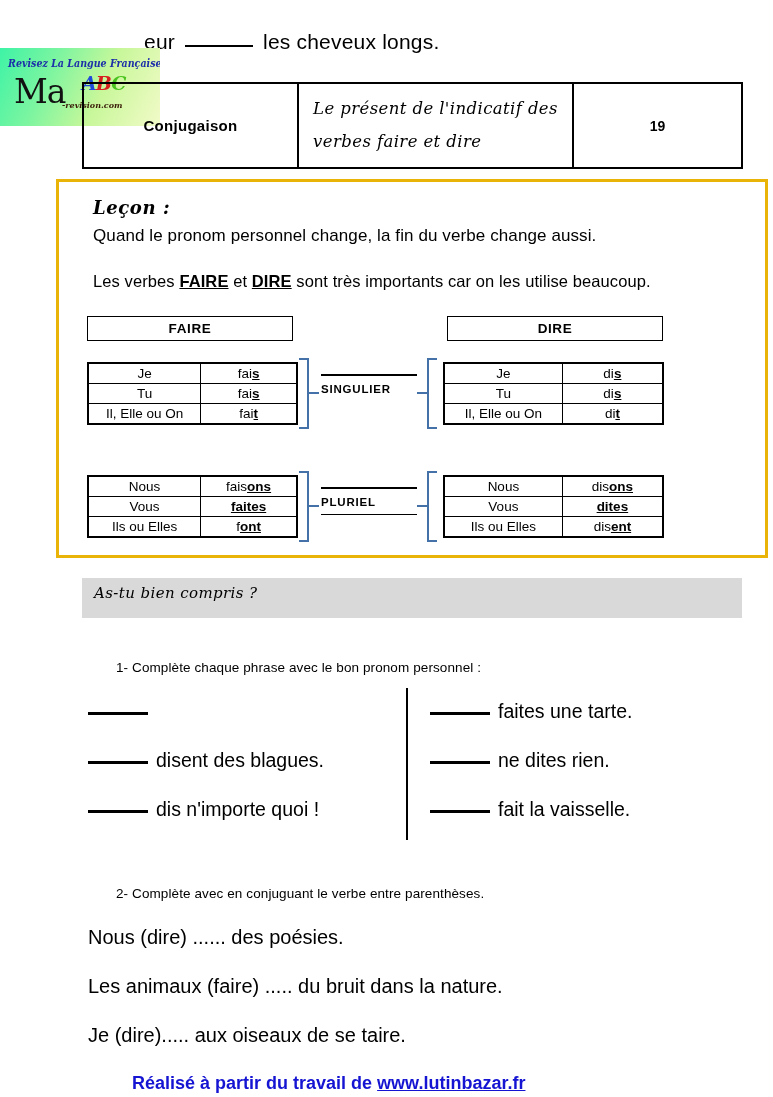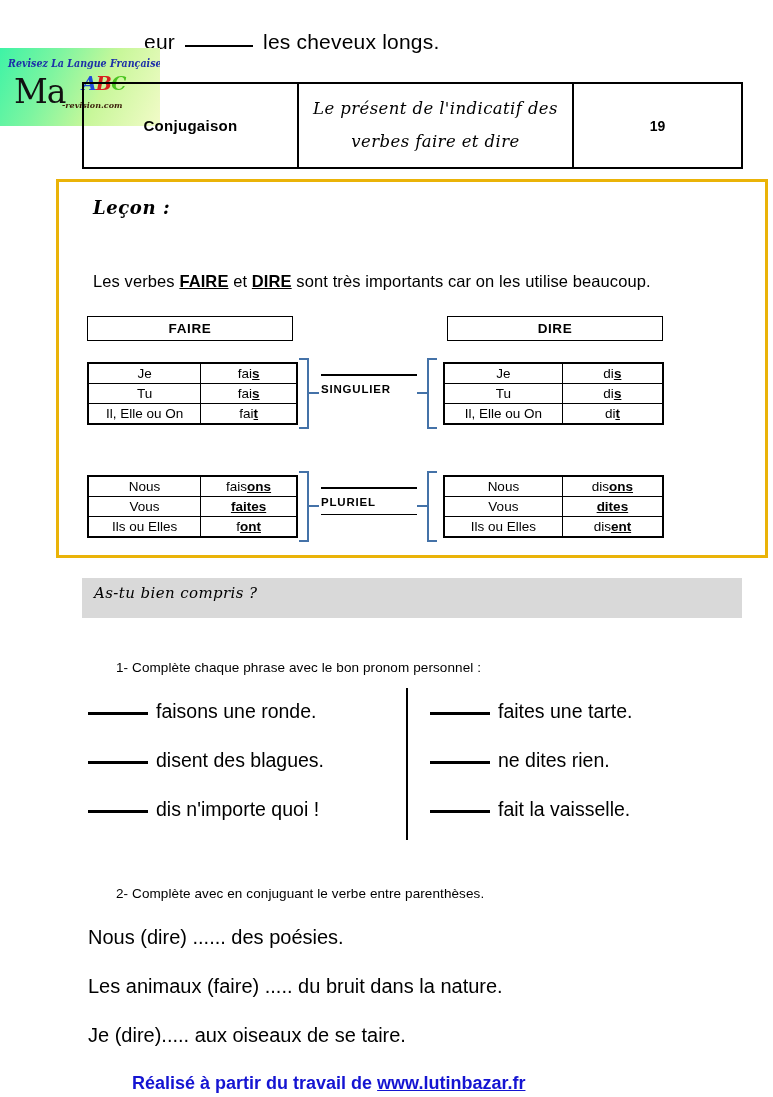--- a/index.html
+++ b/index.html
@@ -98,21 +98,20 @@
     width: 661px;
     height: 87px;
     border: 2px solid #000;
     box-sizing: border-box;
     display: flex;
   }
   .hdr-cell {
     display: flex;
     align-items: center;
     justify-content: center;
-    text-align: center;
     box-sizing: border-box;
   }
   .hdr-cell-1 { width: 215px; border-right: 2px solid #000; }
   .hdr-cell-2 { width: 275px; border-right: 2px solid #000; padding: 0 6px; }
   .hdr-cell-3 { flex: 1; border-radius: 11px; }
   .hdr-title {
     font-weight: bold;
     font-size: 15px;
     letter-spacing: .3px;
   }
@@ -348,20 +347,21 @@
     </span>
   </div>
   <div class="hdr-cell hdr-cell-3">
     <span class="hdr-num">19</span>
   </div>
 </div>
 
 <div class="lesson-box">
 
   <div class="lecon-title">Leçon :</div>
+  <div class="lecon-l1">Quand le pronom personnel change, la fin du verbe change aussi.</div>
   <div class="lecon-l2"><span>Les verbes </span><u>FAIRE</u><span> et </span><u>DIRE</u><span> sont très importants car on les utilise beaucoup.</span></div>
 
   <div class="verb-head verb-head-faire">
     <span>FAIRE</span>
   </div>
   <div class="verb-head verb-head-dire">
     <span>DIRE</span>
   </div>
 
   <table class="conj conj-faire-sg">
@@ -455,21 +455,21 @@
   </div>
 </div>
 
 <div class="gray-band">
   <div class="gray-band-txt">As-tu bien compris ?</div>
 </div>
 
 <div class="ex-label ex1-label">1-  Complète chaque phrase avec le bon pronom personnel :</div>
 <div class="ex1-divider"></div>
 
-<div class="ex1-item ex1-col-left ex1-r1"><span class="ex1-blank"></span><span>faisons une ronde.</span></div>
+<div class="ex1-item ex1-col-left ex1-r1"><span class="ex1-blank"></span></div>
 <div class="ex1-item ex1-col-left ex1-r2"><span class="ex1-blank"></span><span>disent des blagues.</span></div>
 <div class="ex1-item ex1-col-left ex1-r3"><span class="ex1-blank"></span><span>dis n'importe quoi !</span></div>
 
 <div class="ex1-item ex1-col-right ex1-r1"><span class="ex1-blank"></span><span>faites une tarte.</span></div>
 <div class="ex1-item ex1-col-right ex1-r2"><span class="ex1-blank"></span><span>ne dites rien.</span></div>
 <div class="ex1-item ex1-col-right ex1-r3"><span class="ex1-blank"></span><span>fait la vaisselle.</span></div>
 
 <div class="ex-label ex2-label">2-  Complète avec  en conjuguant le verbe entre parenthèses.</div>
 <div class="ex2-item ex2-r1">Nous (dire) ......   des poésies.</div>
 <div class="ex2-item ex2-r2">Les animaux (faire) ..... du bruit dans la nature.</div>

